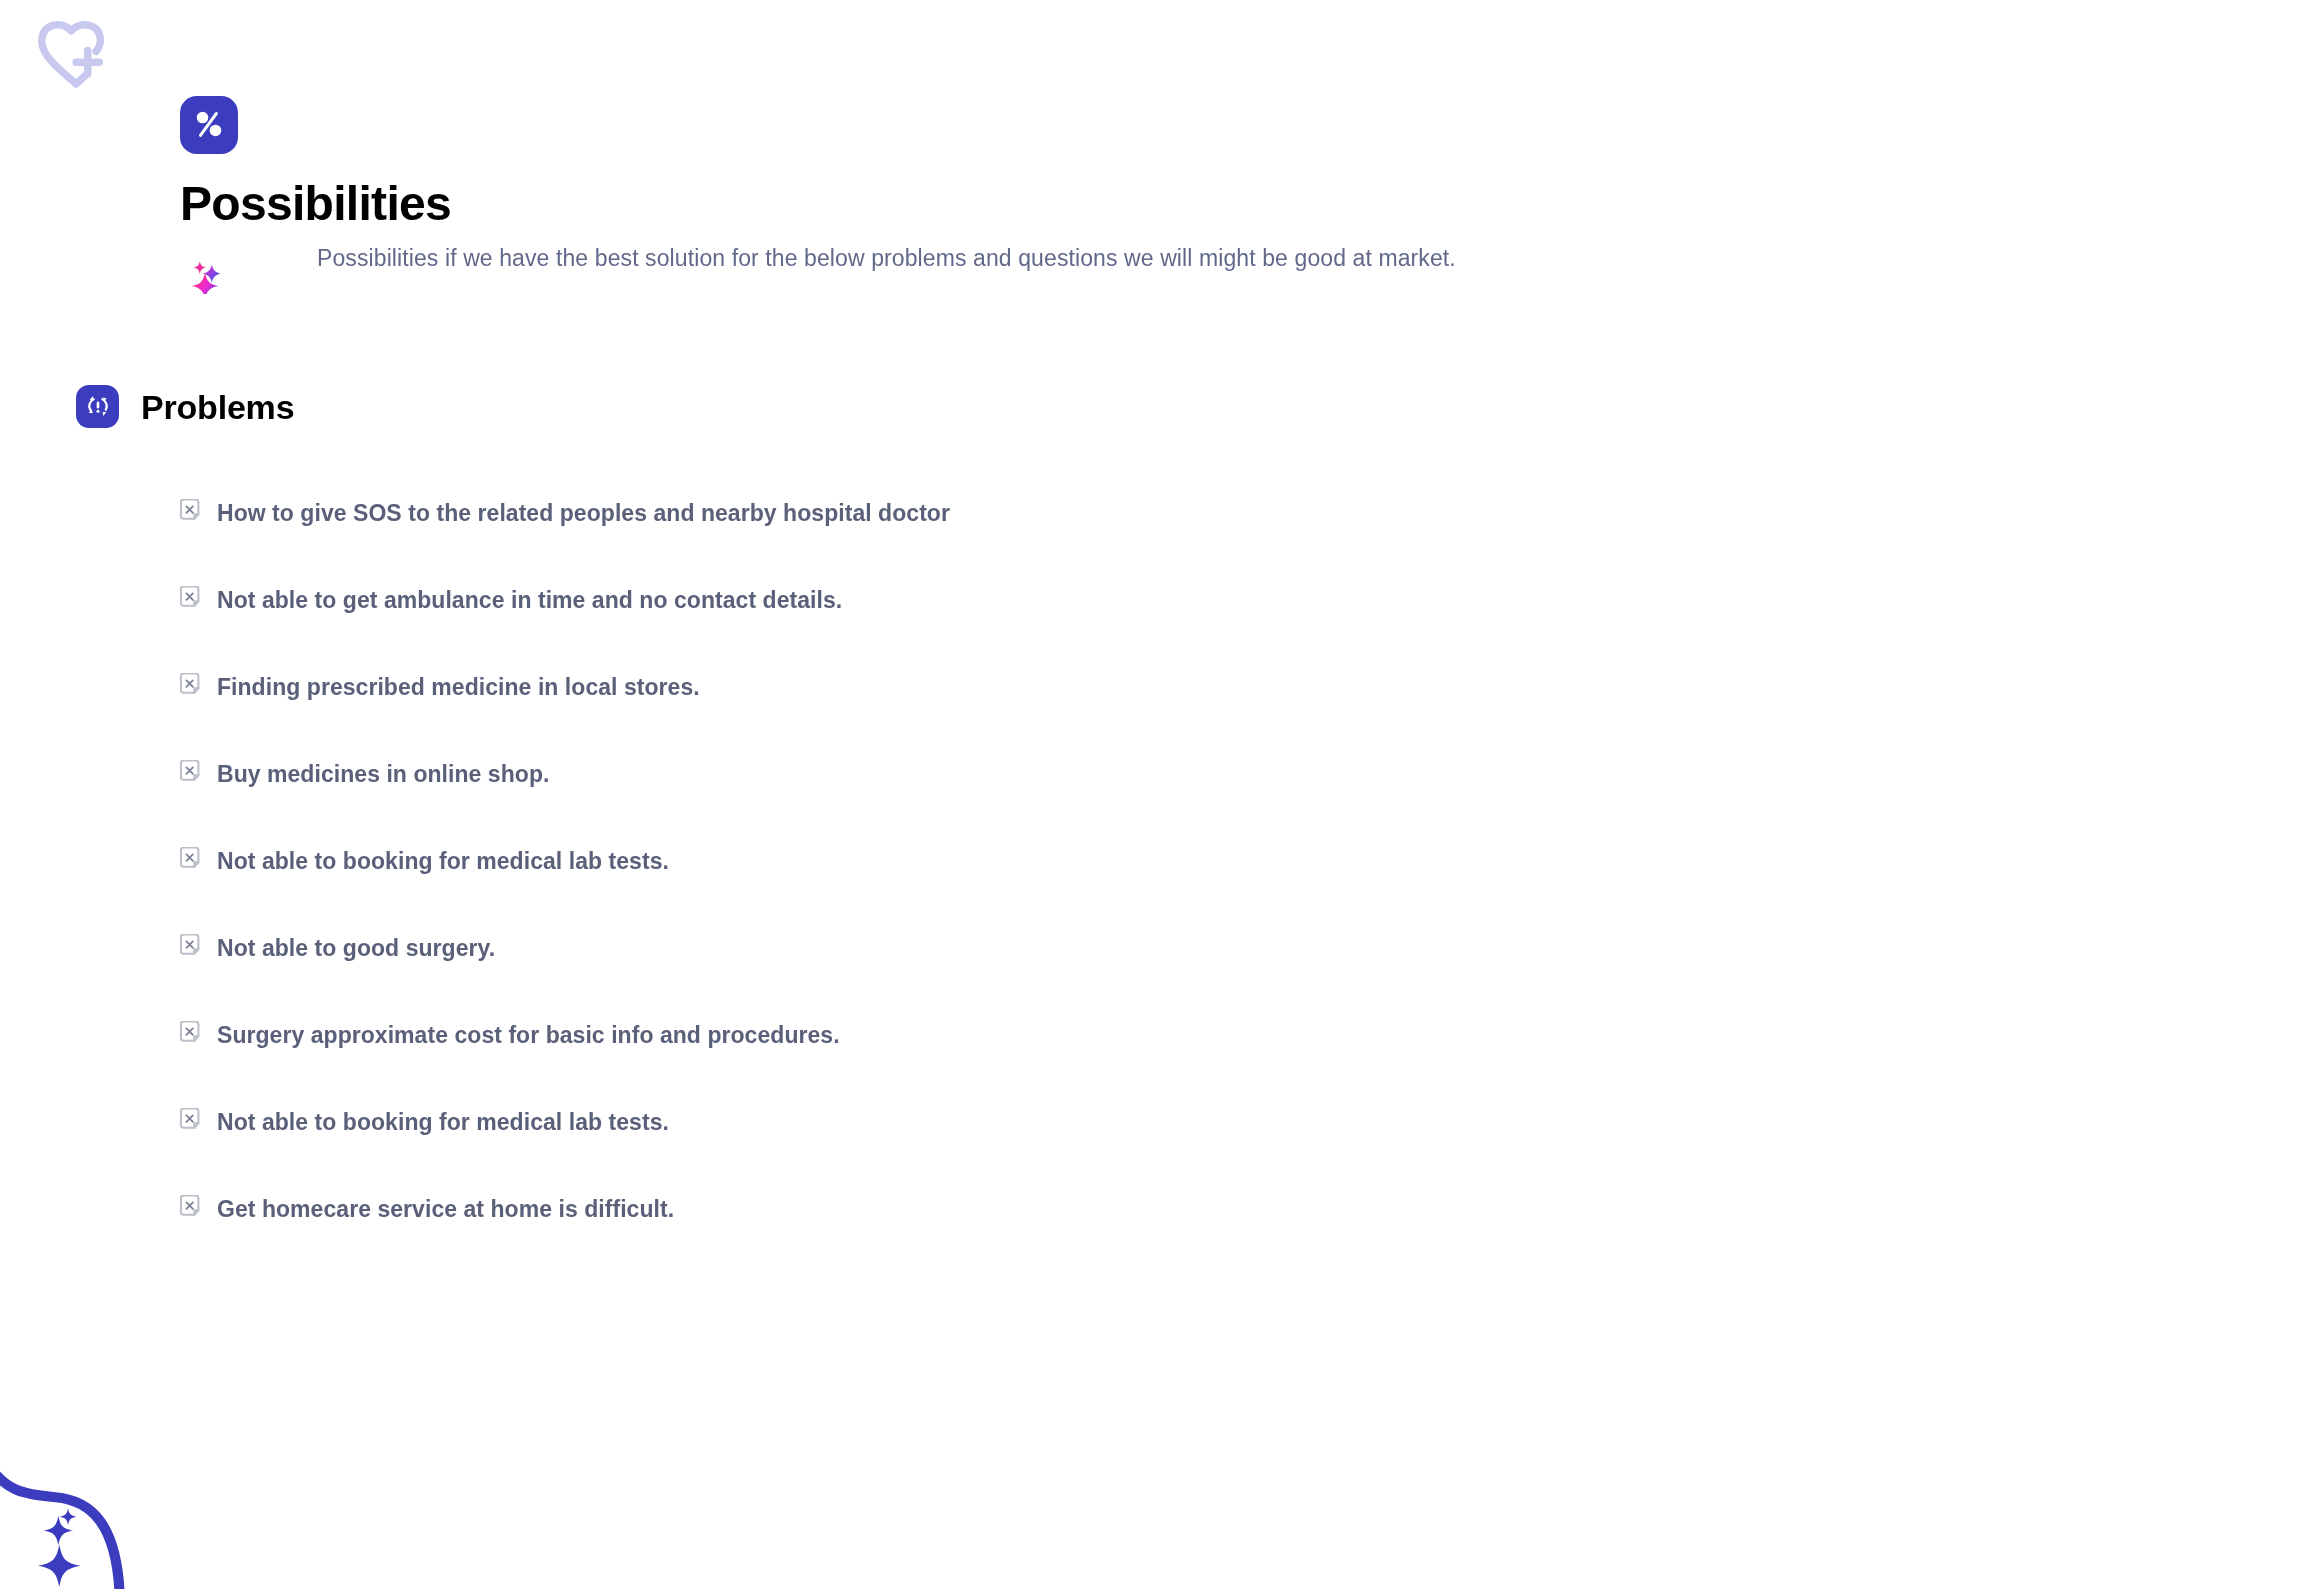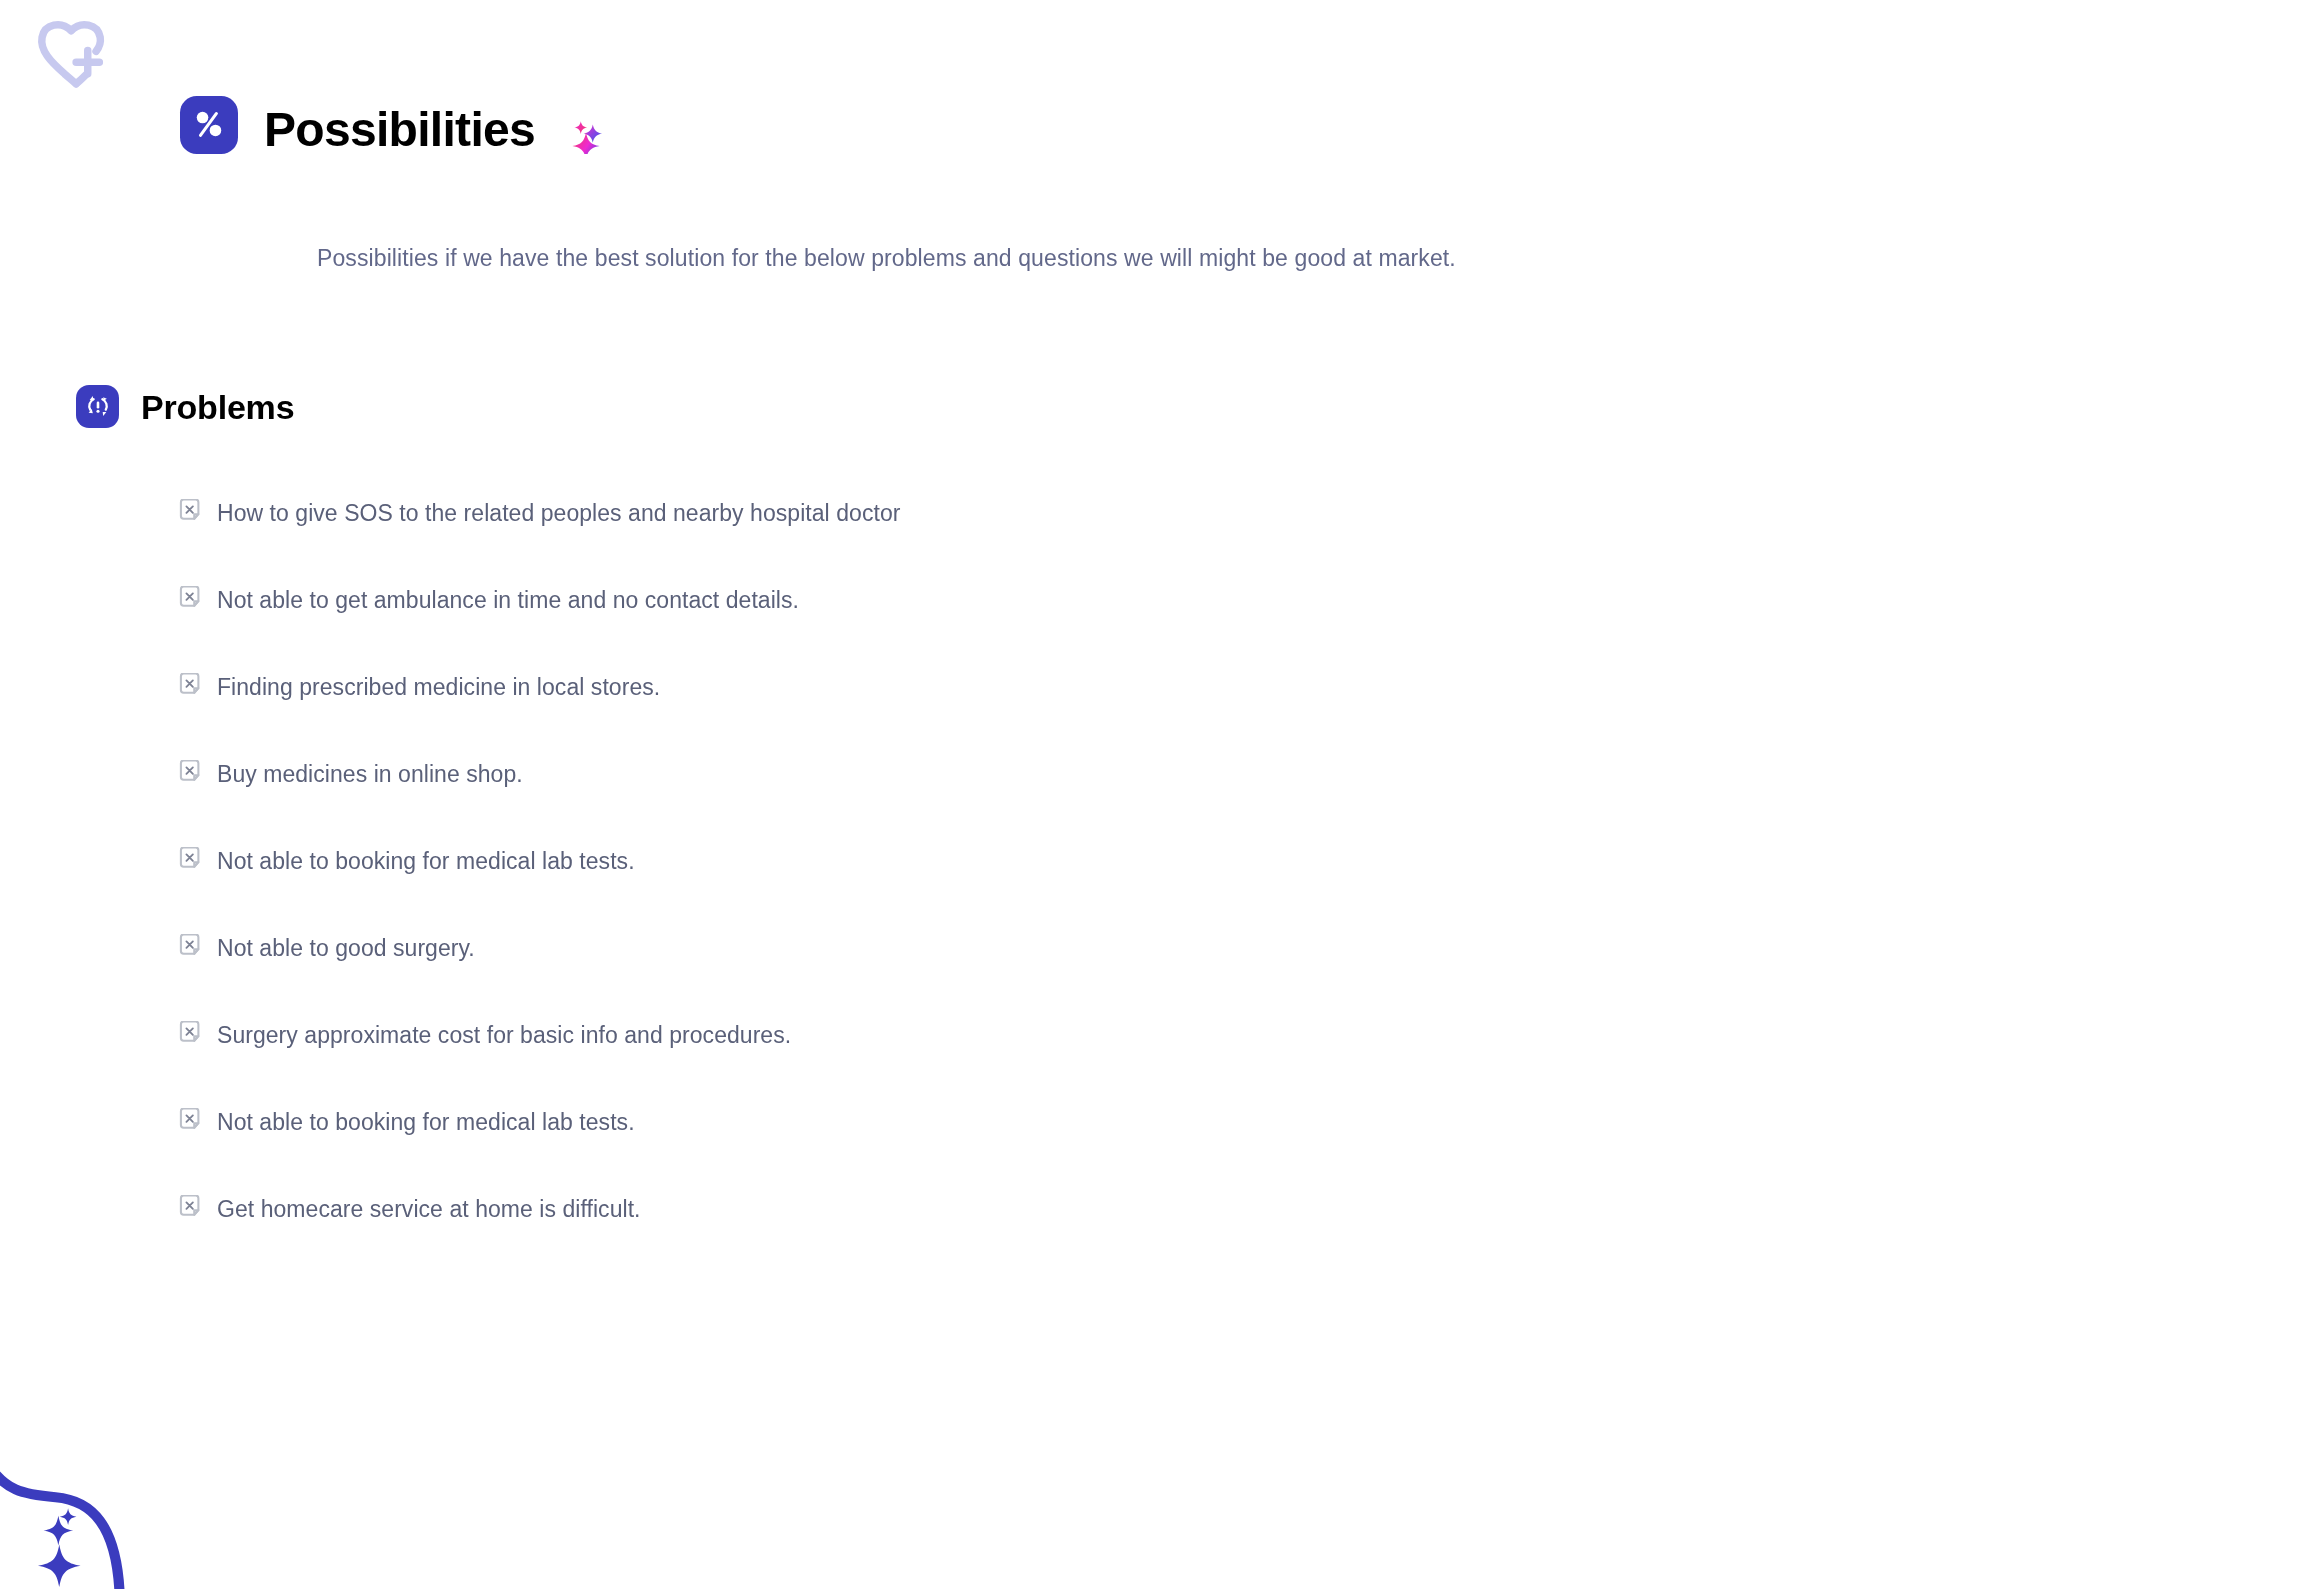--- a/index.html
+++ b/index.html
@@ -23,22 +23,23 @@
   .deco { position: absolute; pointer-events: none; }
   .deco-heart-tl { left: 23px; top: 14px; width: 83px; height: 83px; }
   .deco-bottomleft { left: 0px; top: 1410px; width: 176px; height: 181px; }
 
   
   .header-row {
     position: absolute;
     left: 180px;
     top: 96px;
     display: flex;
-    align-items: flex-end;
+    align-items: flex-start;
     gap: 26px;
+    flex-direction: column;
   }
   .badge {
     width: 58px;
     height: 58px;
     border-radius: 16.7px;
     background: #3B3CBE;
     display: flex;
     align-items: center;
     justify-content: center;
     flex: none;
@@ -113,21 +114,21 @@
 
   .mark { flex: none; width: 21.3px; height: 23px; margin-top: 4.6px; }
 
   .item-text {
     font-size: 23px;
     line-height: 38px;
     color: #5a6079;
     letter-spacing: 0.05px;
     max-width: 988px;
   }
-  .list-problems .item-text { white-space: nowrap; }
+  .list-problems .item-text { white-space: nowrap; font-weight: bold; }
 </style>
 </head>
 <body>
 
 <div class="page">
 
   <div class="deco deco-heart-tl">
     <svg viewBox="0 0 100 100" width="83" height="83">
       <path d="M58 20 C70 8 90 12 93 28 C94 34 92 40 88 45" fill="none" stroke="#c7c9ef" stroke-width="9" stroke-linecap="round"></path>
       <path d="M58 20 C46 8 26 12 23 28 C20 44 34 58 50 72 C56 77 60 81 64 84" fill="none" stroke="#c7c9ef" stroke-width="9" stroke-linecap="round"></path>

